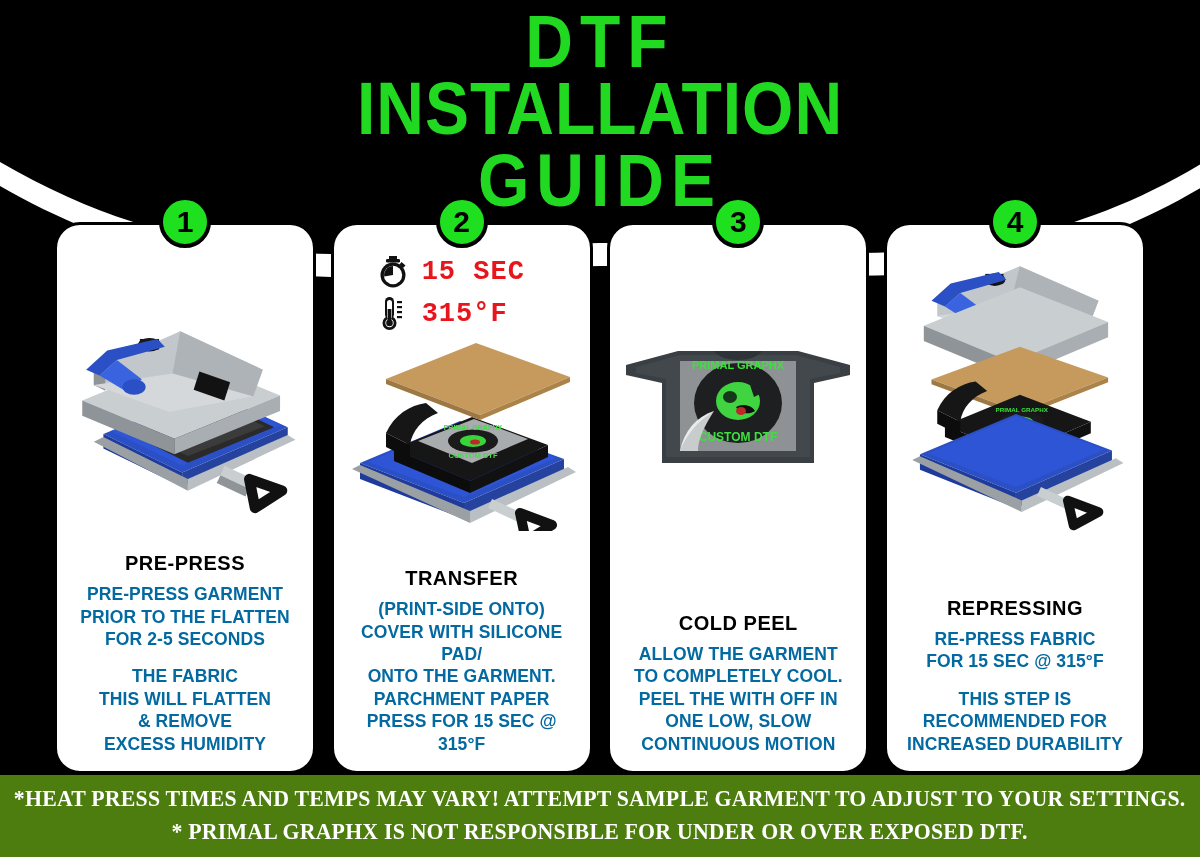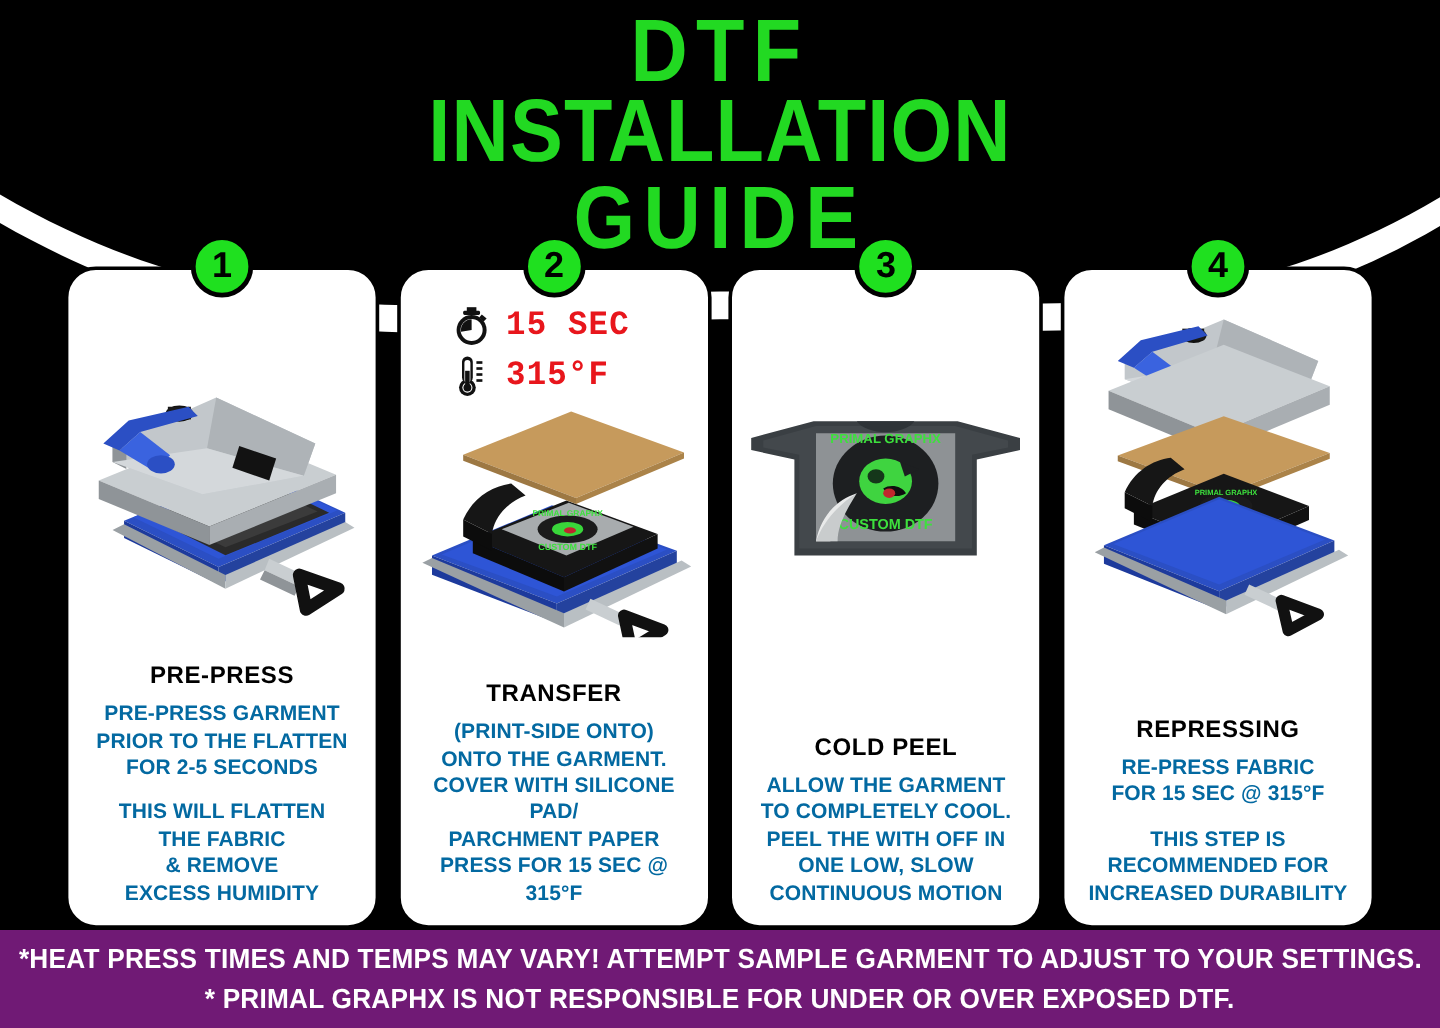--- a/index.html
+++ b/index.html
@@ -146,26 +146,27 @@
     margin-bottom: 8px;
   }
   .card-lines { font-size: 17.5px; font-weight: bold; color: #0369a1; line-height: 1.28; letter-spacing: .1px; }
   .card-lines .blank { display: block; height: 15px; }
 
   
   #footer {
     position: absolute;
     left: 0; bottom: 0;
     width: 1200px; height: 82px;
-    background: #701a75;
+    background: #4d7c0f;
     display: flex;
     flex-direction: column;
     align-items: center;
     justify-content: center;
     z-index: 7;
+    font-family: Liberation Serif, serif;
   }
   .footer-line {
     color: #fff;
     font-size: 23px;
     font-weight: bold;
     letter-spacing: .2px;
     transform: scaleX(.95);
     line-height: 1.42;
     white-space: nowrap;
   }
@@ -231,22 +232,22 @@
           <path d="M 192 232 L 226 244 L 198 262 Z" fill="none" stroke="#111" stroke-width="11" stroke-linejoin="round"></path>
         </svg>
       </div>
       <div class="card-body">
         <div class="card-heading">PRE-PRESS</div>
         <div class="card-lines">
             <div>PRE-PRESS GARMENT</div>
             <div>PRIOR TO THE FLATTEN</div>
             <div>FOR 2-5 SECONDS</div>
             <div class="blank"></div>
+            <div>THE FABRIC</div>
             <div>THIS WILL FLATTEN</div>
-            <div>THE FABRIC</div>
             <div>&amp; REMOVE</div>
             <div>EXCESS HUMIDITY</div>
           </div>
       </div>
     </div>
 
     <div class="card">
       <div class="badge">2</div>
 
       <div class="spec-rows">
@@ -312,22 +313,22 @@
 
           <polygon points="150,158 180,172 176,181 146,167" fill="#c9ced1"></polygon>
           <path d="M 178 172 L 210 184 L 184 200 Z" fill="none" stroke="#111" stroke-width="10" stroke-linejoin="round"></path>
         </svg>
       </div>
 
       <div class="card-body">
         <div class="card-heading">TRANSFER</div>
         <div class="card-lines">
             <div>(PRINT-SIDE ONTO)</div>
+            <div>COVER WITH SILICONE PAD/</div>
             <div>ONTO THE GARMENT.</div>
-            <div>COVER WITH SILICONE PAD/</div>
             <div>PARCHMENT PAPER</div>
             <div>PRESS FOR 15 SEC @ 315°F</div>
           </div>
       </div>
     </div>
 
     <div class="card">
       <div class="badge">3</div>
       <div class="art" style="margin-top:80px">
         <svg width="240" height="170" viewBox="0 0 240 170">

